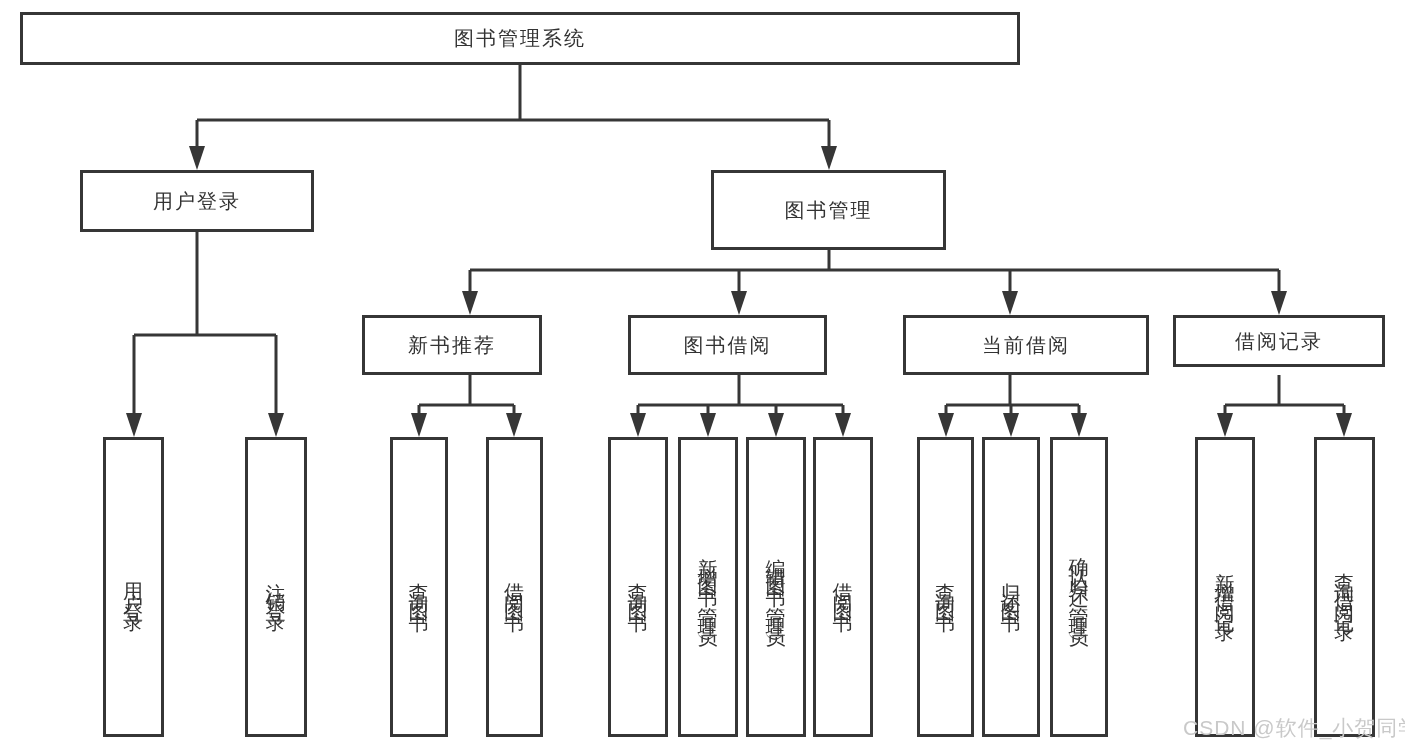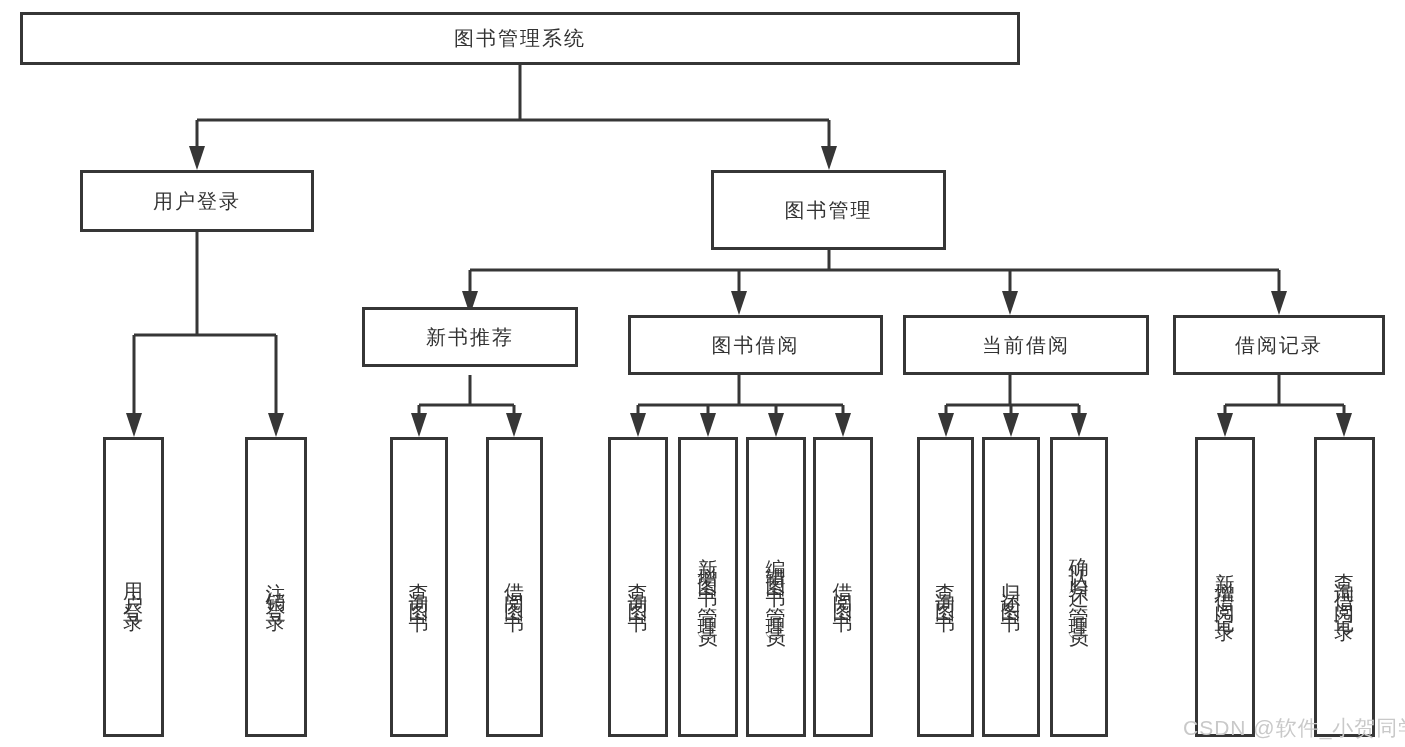--- a/index.html
+++ b/index.html
@@ -110,24 +110,24 @@
       M1079 437 l-8 -24 h16 z
       M1225 437 l-8 -24 h16 z
       M1344 437 l-8 -24 h16 z"></path>
   </svg>
 
   <div class="box" style="left:20px;top:12px;width:1000px;height:53px">图书管理系统</div>
 
   <div class="box" style="left:80px;top:170px;width:234px;height:62px">用户登录</div>
   <div class="box" style="left:711px;top:170px;width:235px;height:80px">图书管理</div>
 
-  <div class="box" style="left:362px;top:307px;width:216px;height:60px">新书推荐</div>
-  <div class="box" style="left:628px;top:315px;width:255px;height:60px">图书借阅</div>
+  <div class="box" style="left:362px;top:315px;width:180px;height:60px">新书推荐</div>
+  <div class="box" style="left:628px;top:315px;width:199px;height:60px">图书借阅</div>
   <div class="box" style="left:903px;top:315px;width:246px;height:60px">当前借阅</div>
-  <div class="box" style="left:1173px;top:315px;width:212px;height:60px">借阅记录</div>
+  <div class="box" style="left:1173px;top:315px;width:212px;height:52px">借阅记录</div>
 
   <div class="box" style="left:103px;top:437px;width:61px;height:300px">
     <span class="vtext">用户登录</span>
   </div>
   <div class="box" style="left:245px;top:437px;width:62px;height:300px">
     <span class="vtext">注销登录</span>
   </div>
 
   <div class="box" style="left:390px;top:437px;width:58px;height:300px">
     <span class="vtext">查询图书</span>

